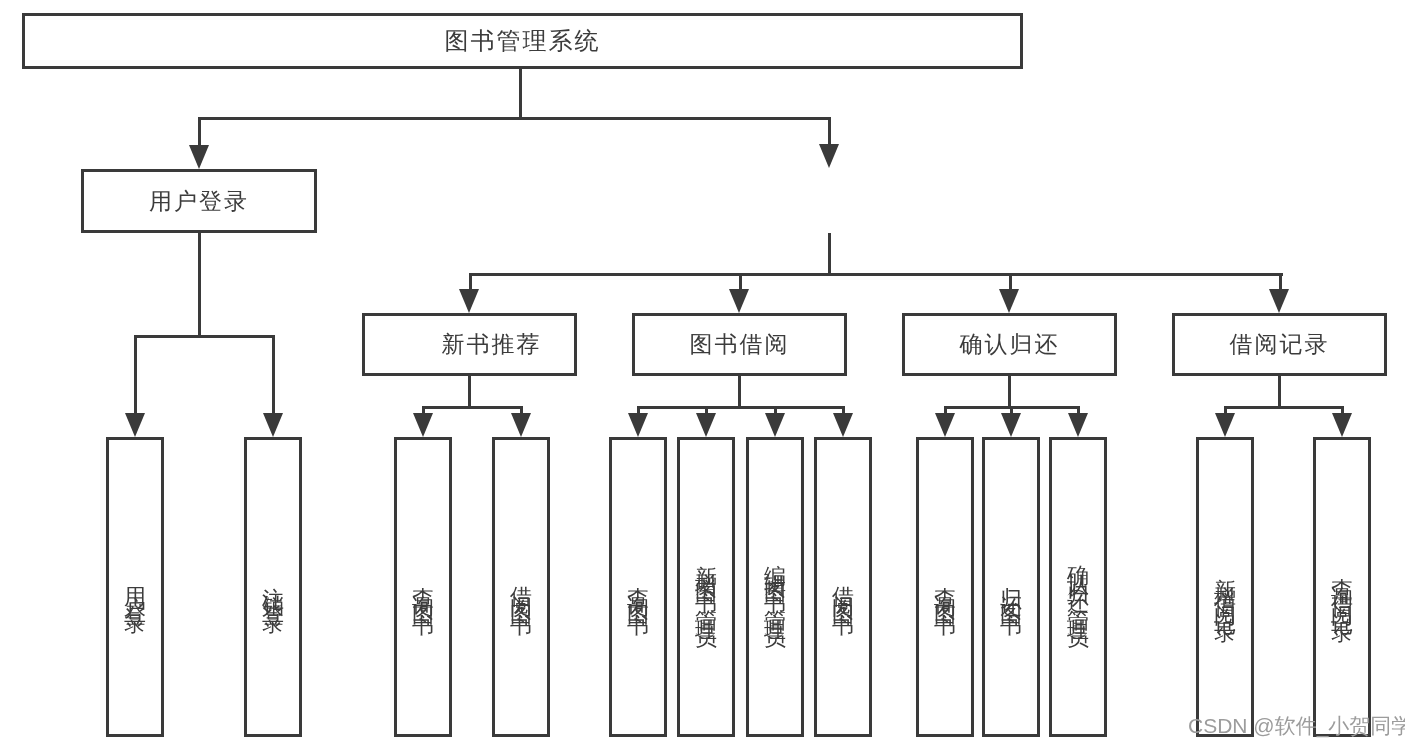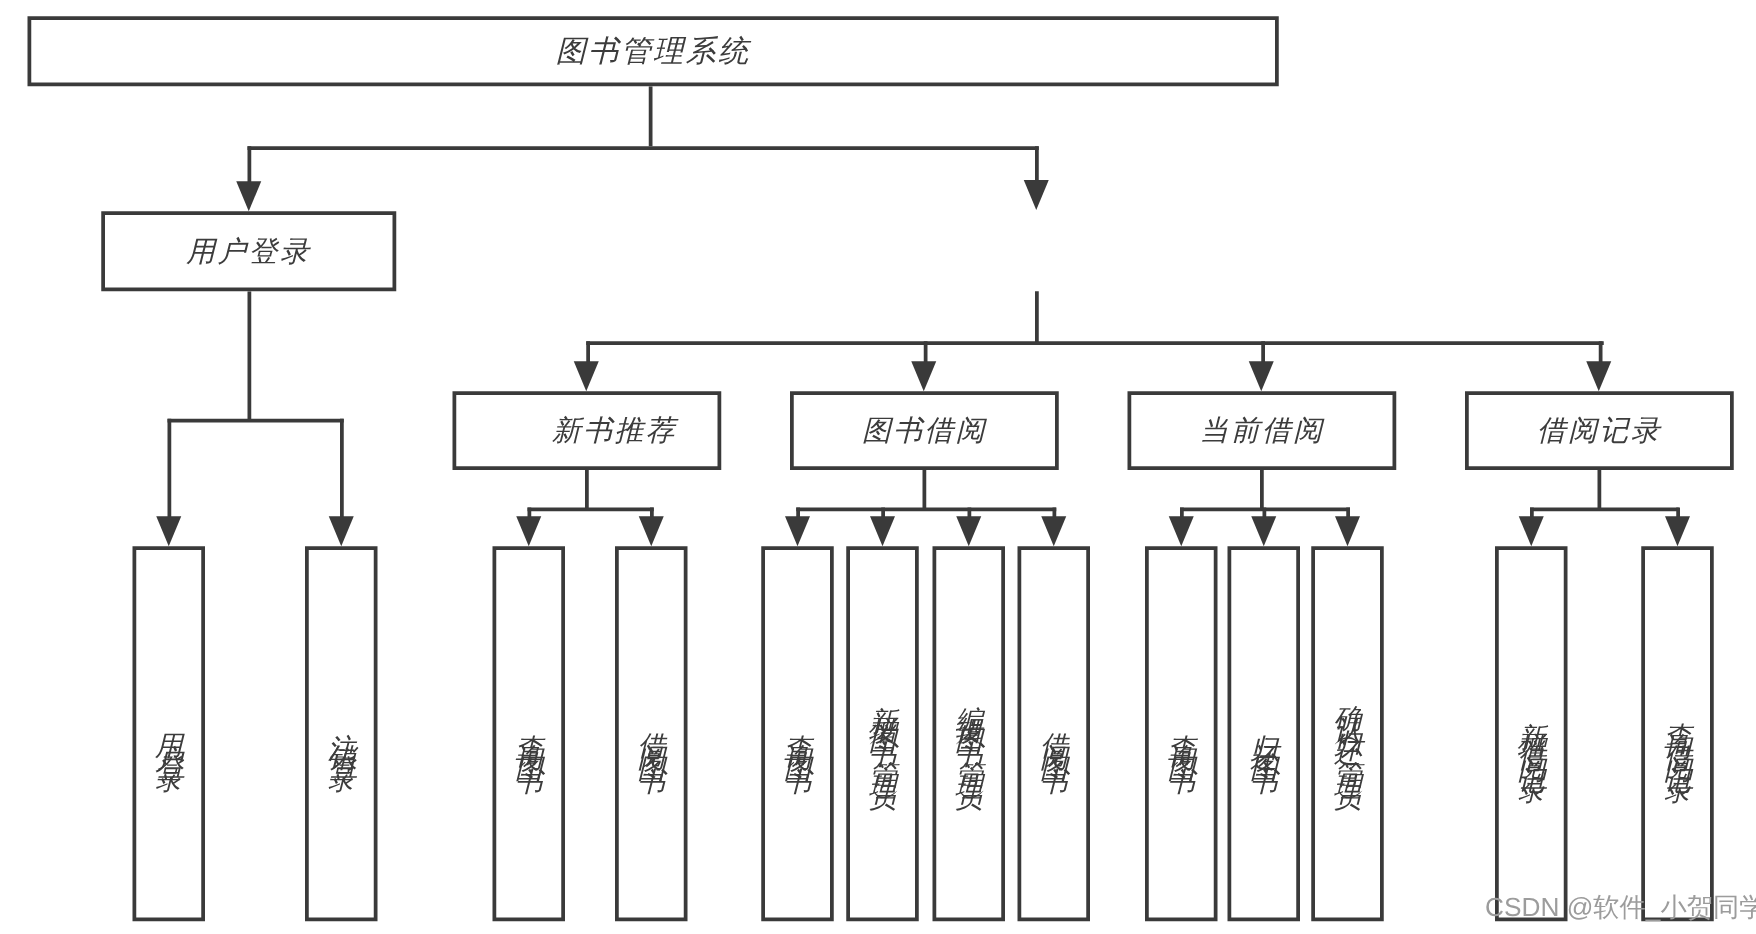--- a/index.html
+++ b/index.html
@@ -17,21 +17,20 @@
   }
   .box{
     position:absolute;
     box-sizing:border-box;
     border:3px solid var(--line);
     background:#ffffff;
     display:flex;
     align-items:center;
     justify-content:center;
     color:var(--text);
-    font-style:italic;
   }
   .h-label{
     font-size:23px;
     letter-spacing:2px;
     white-space:nowrap;
     color:var(--text);
   }
   .root-label{font-size:24px;}
   .leaf{
     top:437px;
@@ -137,21 +136,21 @@
     <span class="h-label">用户登录</span>
   </div>
 
   <div class="box" style="left:362px;top:313px;width:215px;height:63px;padding-left:44px;">
     <span class="h-label">新书推荐</span>
   </div>
   <div class="box" style="left:632px;top:313px;width:215px;height:63px;">
     <span class="h-label">图书借阅</span>
   </div>
   <div class="box" style="left:902px;top:313px;width:215px;height:63px;">
-    <span class="h-label">当前借阅</span>
+    <span class="h-label">确认归还</span>
   </div>
   <div class="box" style="left:1172px;top:313px;width:215px;height:63px;">
     <span class="h-label">借阅记录</span>
   </div>
 
   <div class="box leaf" style="left:106px;">
     <span class="v-label">用户登录</span>
   </div>
   <div class="box leaf" style="left:244px;">
     <span class="v-label">注销登录</span>

